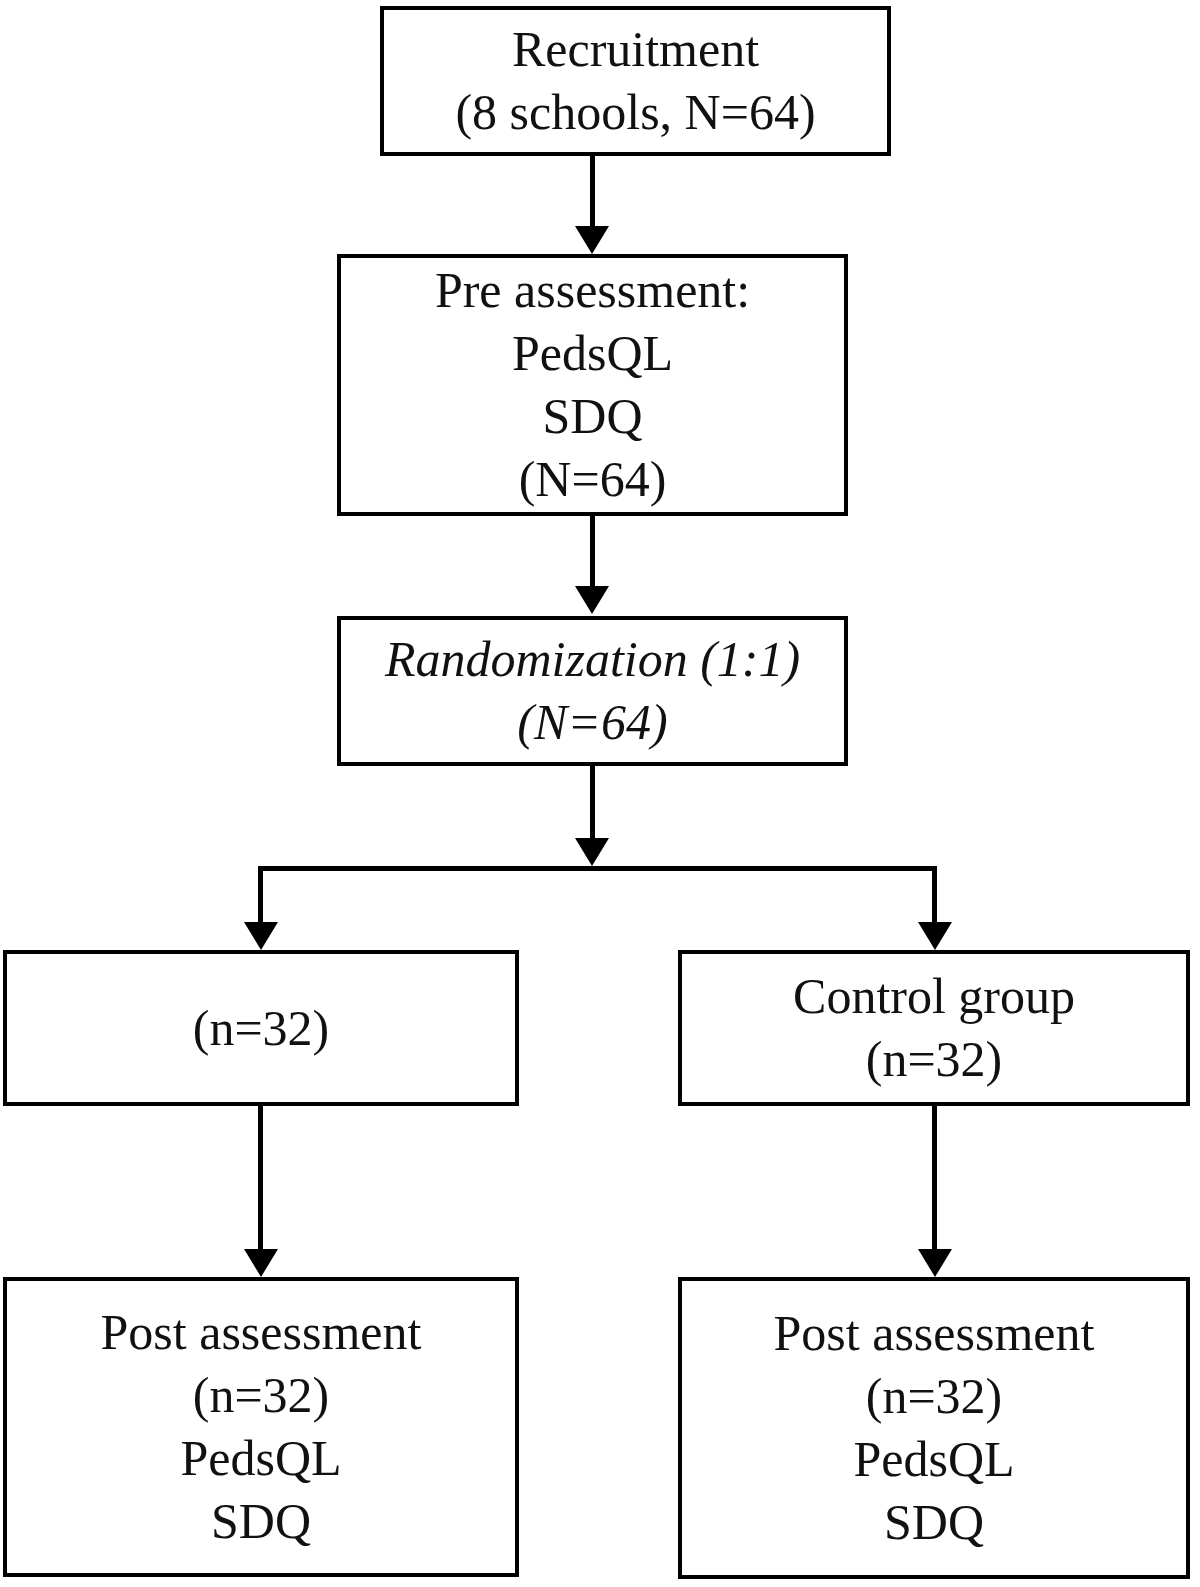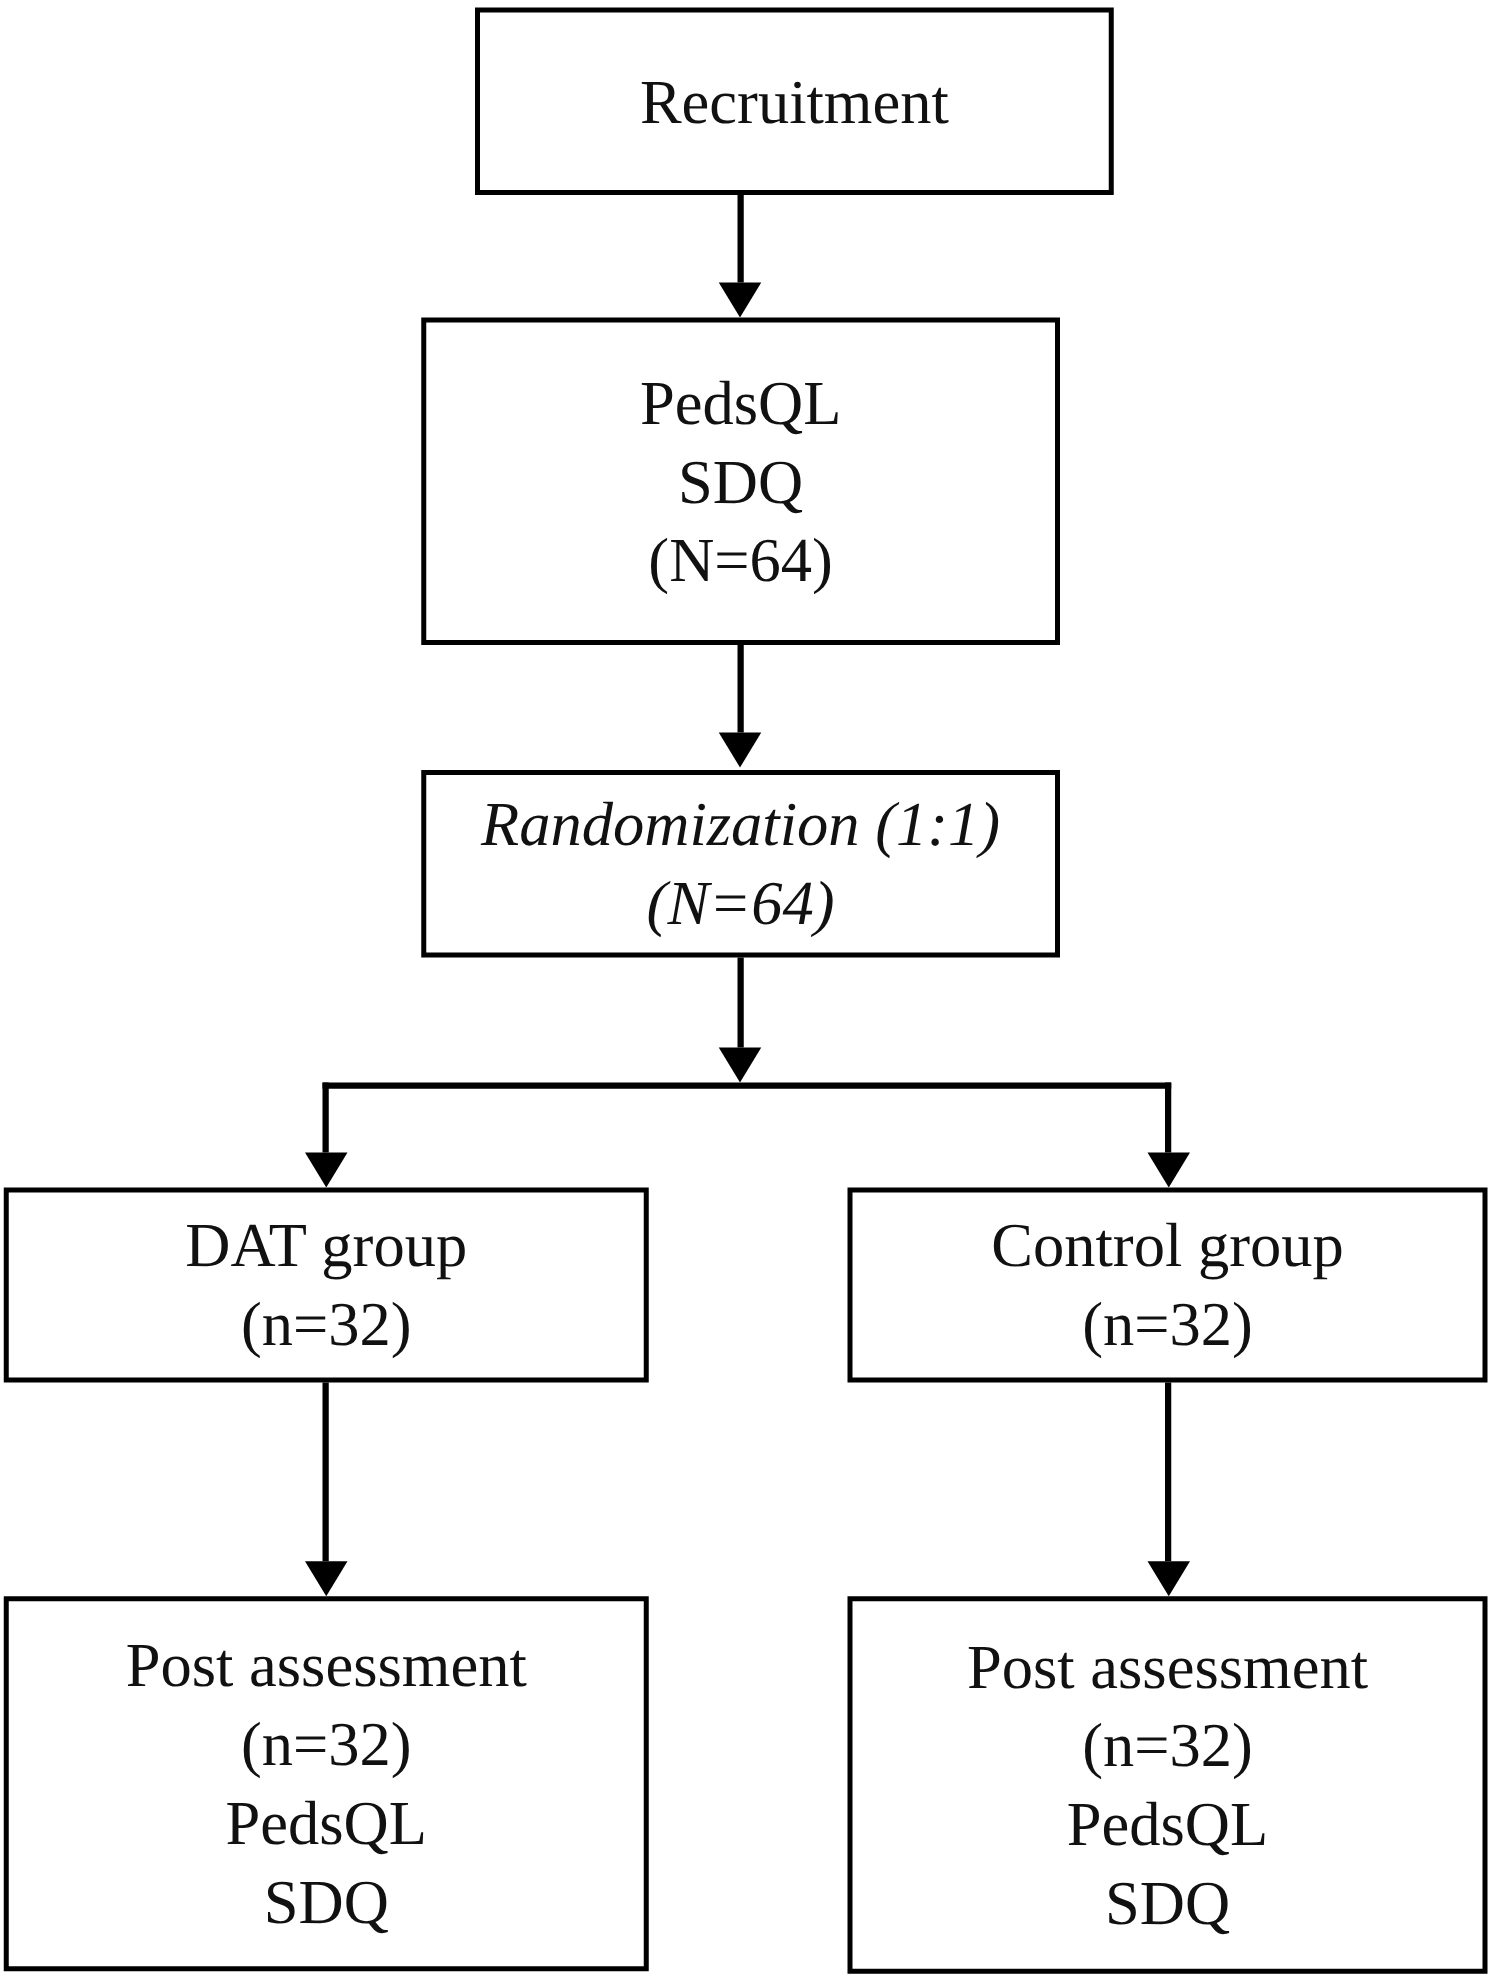--- a/index.html
+++ b/index.html
@@ -51,26 +51,28 @@
     border-top: 28px solid #000000;
   }
 </style>
 </head>
 <body>
 
 <div class="canvas">
 
   <div class="node" style="left:337px; top:6px; width:511px; height:150px;margin-left:43px;">
     <div class="line">Recruitment</div>
+    <div class="line">(8 schools, N=64)</div>
   </div>
 
   <div class="vline" style="left:590px; top:156px; height:70px;"></div>
   <div class="arrowhead" style="left:575px; top:226px;"></div>
 
   <div class="node" style="left:337px; top:254px; width:511px; height:262px;">
+    <div class="line">Pre assessment:</div>
     <div class="line">PedsQL</div>
     <div class="line">SDQ</div>
     <div class="line">(N=64)</div>
   </div>
 
   <div class="vline" style="left:590px; top:516px; height:70px;"></div>
   <div class="arrowhead" style="left:575px; top:586px;"></div>
 
   <div class="node" style="left:337px; top:616px; width:511px; height:150px;font-style:italic;">
     <div class="line">Randomization (1:1)</div>
@@ -82,21 +84,20 @@
 
   <div class="hline" style="left:258px; top:866px; width:679px;"></div>
 
   <div class="vline" style="left:258px; top:866px; height:56px;"></div>
   <div class="arrowhead" style="left:244px; top:922px;"></div>
 
   <div class="vline" style="left:932px; top:866px; height:56px;"></div>
   <div class="arrowhead" style="left:918px; top:922px;"></div>
 
   <div class="node" style="left:3px; top:950px; width:516px; height:156px;">
-    <div class="line">DAT group</div>
     <div class="line">(n=32)</div>
   </div>
 
   <div class="node" style="left:678px; top:950px; width:512px; height:156px;">
     <div class="line">Control group</div>
     <div class="line">(n=32)</div>
   </div>
 
   <div class="vline" style="left:258px; top:1106px; height:143px;"></div>
   <div class="arrowhead" style="left:244px; top:1249px;"></div>

